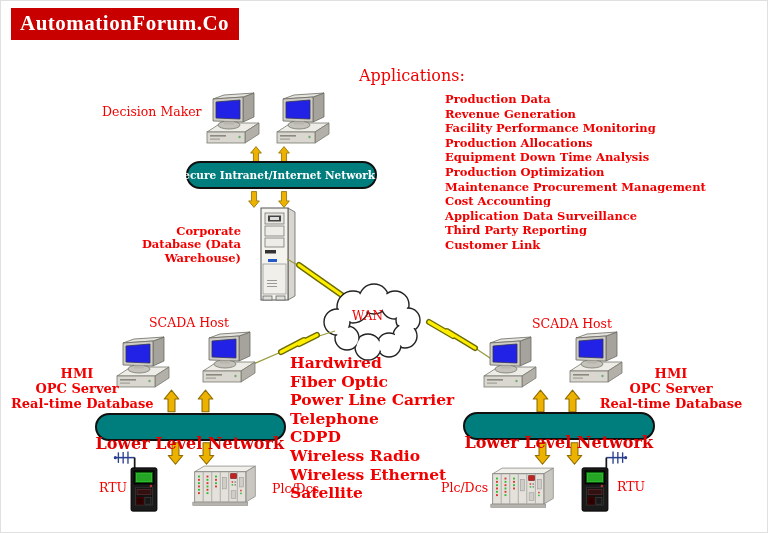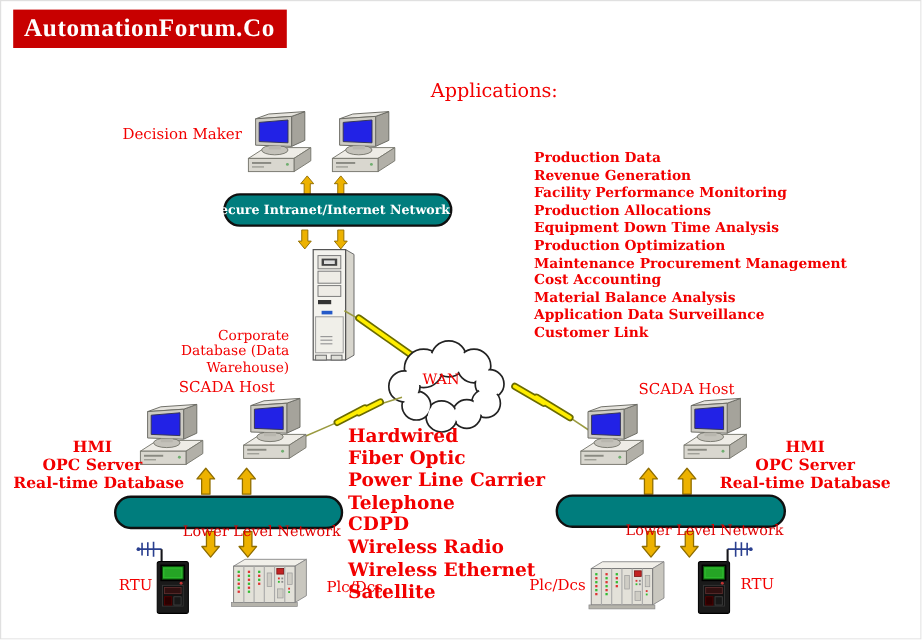--- a/index.html
+++ b/index.html
@@ -7,30 +7,30 @@
          font-family:"DejaVu Serif",serif;border:1px solid #e0e0e0;box-sizing:border-box;}
   svg.gfx{position:absolute;left:0;top:0;width:768px;height:533px;}
   .lbl{position:absolute;color:#f20000;font-weight:normal;white-space:nowrap;line-height:1.15;}
   .logo{position:absolute;left:10px;top:7px;background:#c80000;color:#ffffff;
         font-family:"Liberation Serif",serif;font-weight:bold;font-size:21px;
         padding:3px 10px 4px 9px;letter-spacing:0.5px;text-align:center;}
   .pill{position:absolute;background:#007d7d;border:2px solid #101010;border-radius:14px;
         display:flex;align-items:center;justify-content:flex-end;box-sizing:border-box;}
   .pill-secure{left:185px;top:160px;width:191px;height:28px;}
   .pill-secure span{color:#ffffff;font-weight:bold;font-size:10.5px;white-space:nowrap;}
-  .pill-lln span{color:#e00000;font-weight:normal;font-size:12px;white-space:nowrap;margin-top:32px;}
+  .pill-lln span{color:#e00000;font-weight:bold;font-size:16px;white-space:nowrap;margin-top:32px;}
   .apps-head{left:358px;top:66px;font-size:16px;}
   .apps-list{position:absolute;left:444px;top:91px;color:#f20000;font-weight:bold;
-             font-size:11.5px;line-height:14.6px;white-space:nowrap;margin-top:32px;}
+             font-size:11.5px;line-height:14.6px;white-space:nowrap;}
   .links-list{position:absolute;left:289px;top:353px;width:200px;text-align:left;
               color:#f20000;font-weight:bold;font-size:15.5px;line-height:18.6px;}
   .hmi{position:absolute;color:#f20000;font-weight:bold;font-size:13px;
        line-height:14.8px;text-align:center;white-space:nowrap;}
   .corpdb{position:absolute;left:118px;top:224px;width:122px;text-align:right;
-          color:#f20000;font-weight:normal;font-size:11.5px;line-height:13.4px;white-space:nowrap;margin-top:48px;}
+          color:#f20000;font-weight:bold;font-size:11.5px;line-height:13.4px;white-space:nowrap;}
   .wan-lbl{left:336px;top:309px;width:46px;text-align:right;font-size:12px;}
 </style>
 </head>
 <body>
 
 <div class="stage">
 
   <svg class="gfx" viewBox="0 0 768 533">
     <defs>
       <symbol id="pc" viewBox="0 0 64 56">
@@ -217,22 +217,22 @@
   <div class="lbl apps-head">Applications:</div>
   <div class="apps-list">
     <div>Production Data</div>
     <div>Revenue Generation</div>
     <div>Facility Performance Monitoring</div>
     <div>Production Allocations</div>
     <div>Equipment Down Time Analysis</div>
     <div>Production Optimization</div>
     <div>Maintenance Procurement Management</div>
     <div>Cost Accounting</div>
-    <div>Material Balance Analysis</div>
     <div>Application Data Surveillance</div>
+    <div>Third Party Reporting</div>
     <div>Customer Link</div>
   </div>
 
   <div class="lbl" style="left:101px;top:104px;font-size:12.5px;">Decision Maker</div>
 
   <div class="pill pill-secure">
     <span>Secure Intranet/Internet Network</span>
   </div>
 
   <div class="corpdb">

